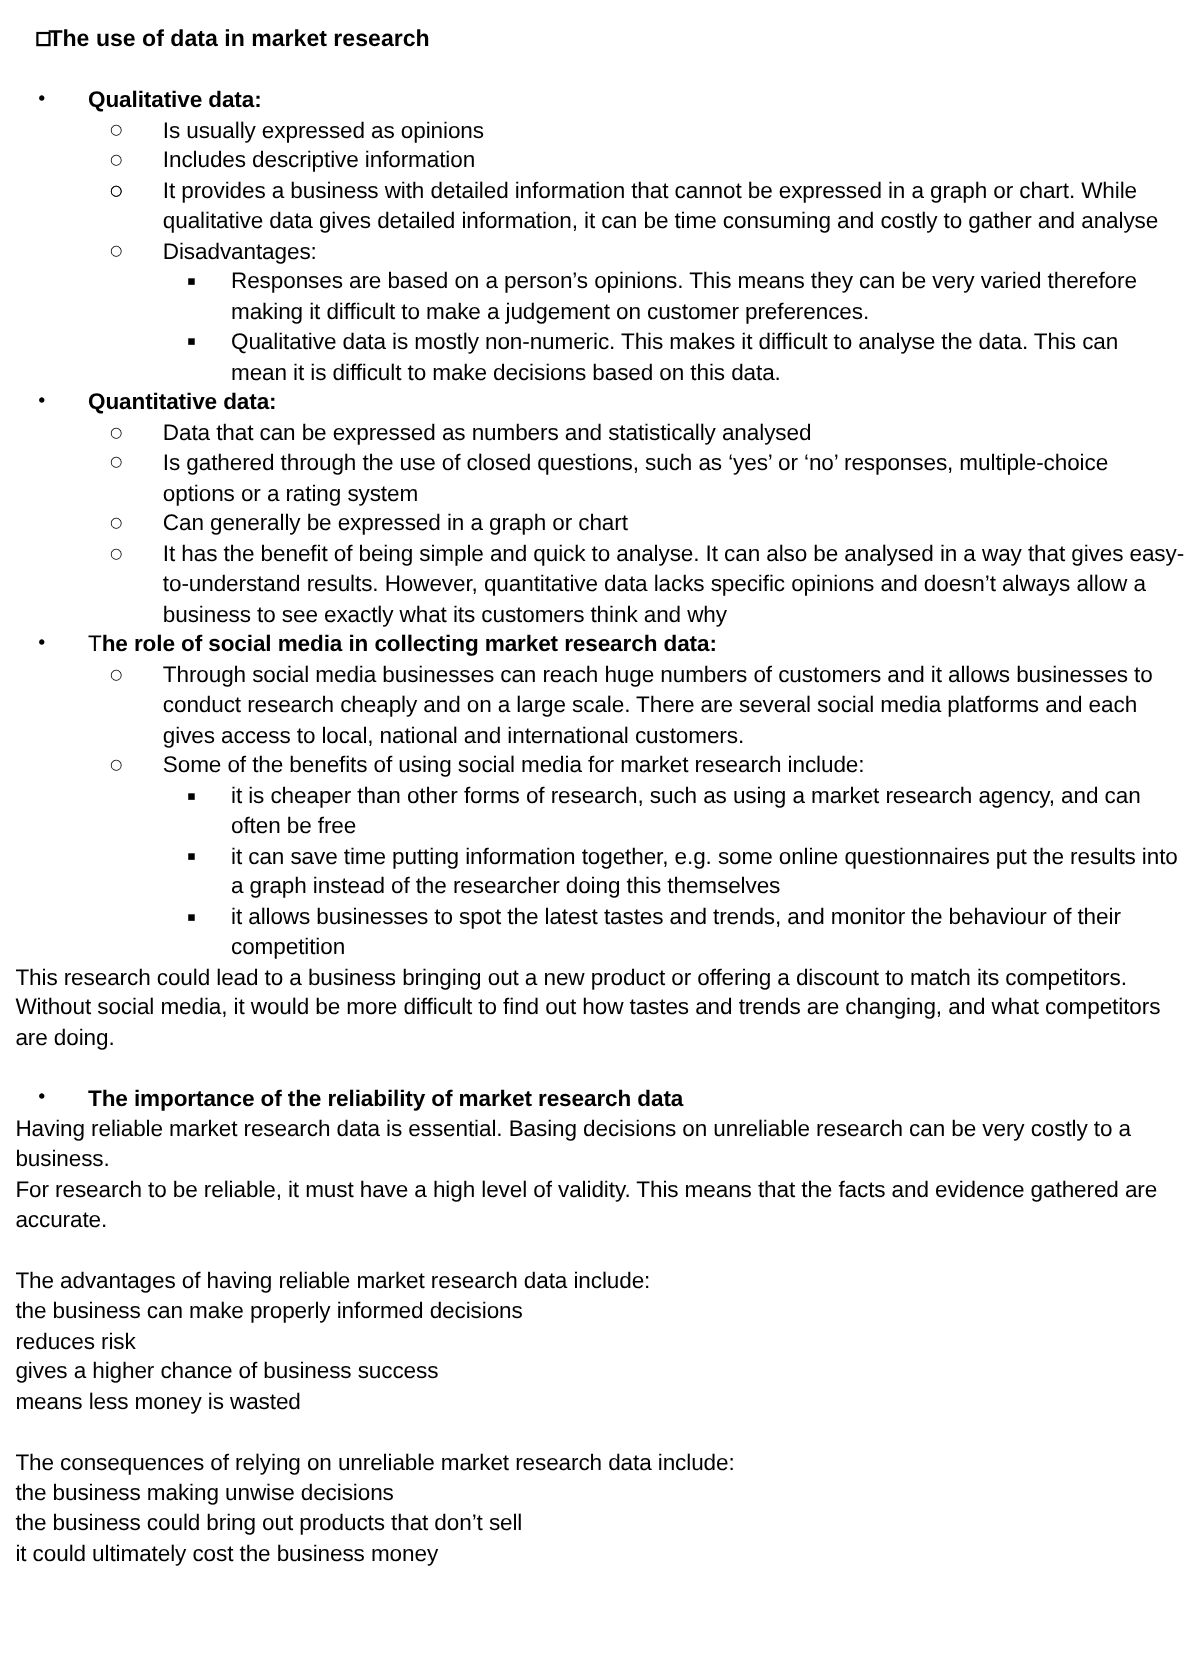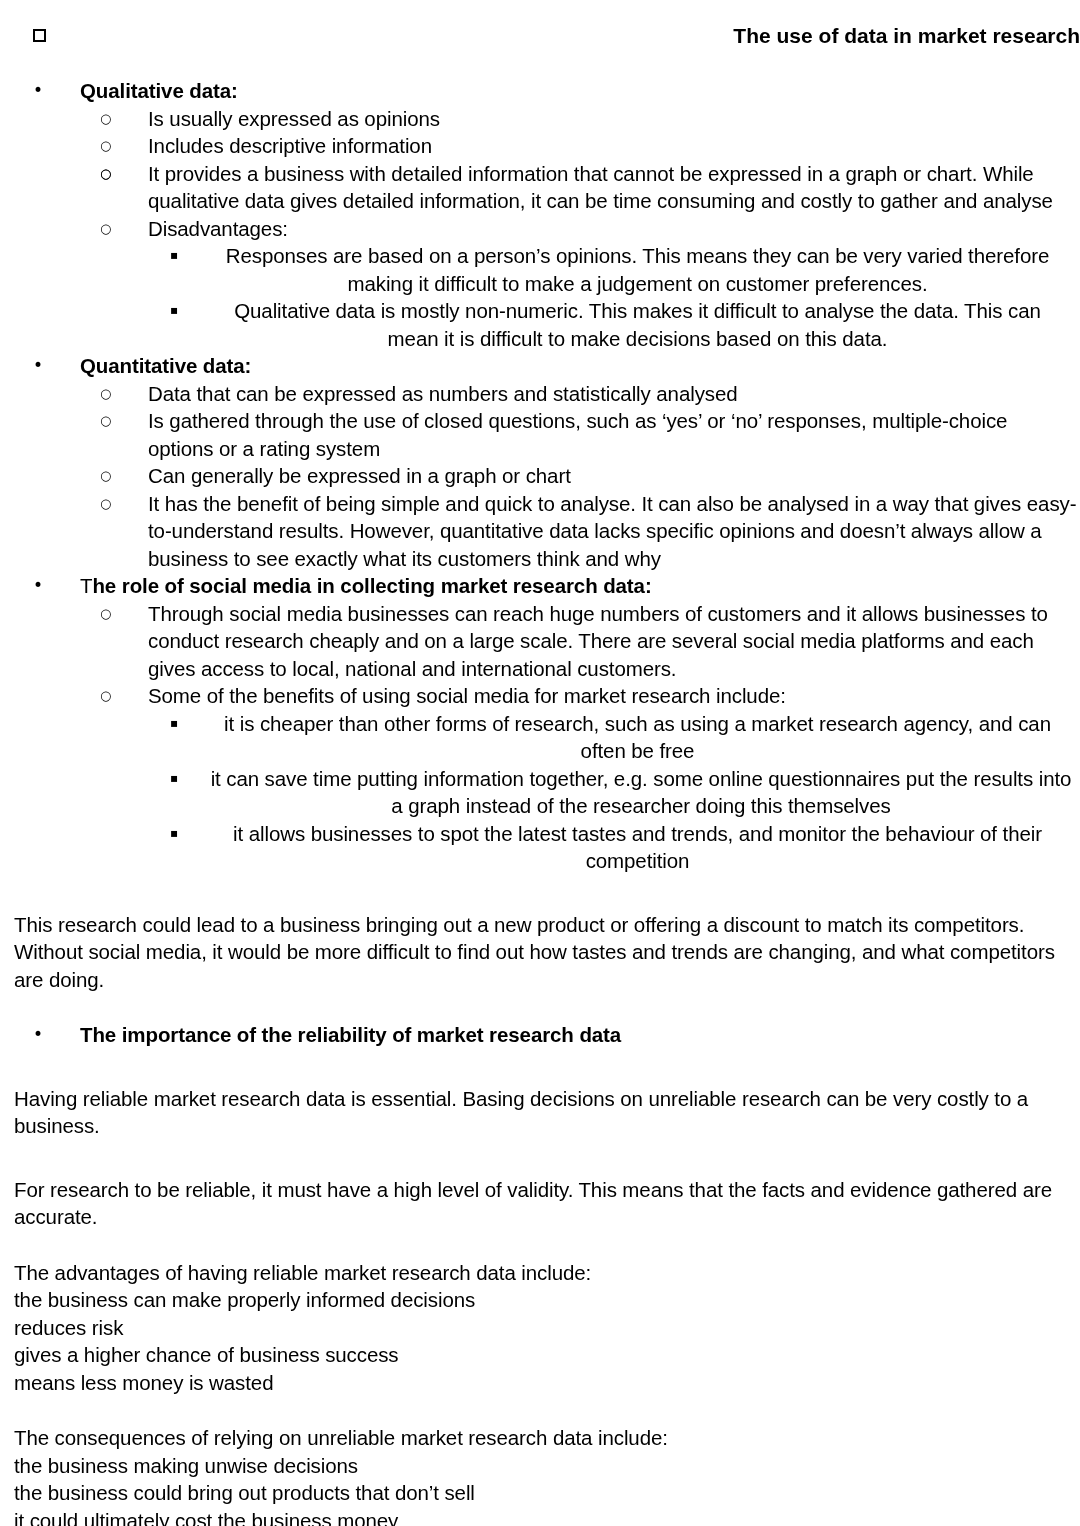--- a/index.html
+++ b/index.html
@@ -68,21 +68,21 @@
   .boxmk::after {
     content: "";
     position: absolute;
     left: 4px;
     top: 4px;
     width: 13px;
     height: 13px;
     background: #000;
     z-index: -1;
   }
-  .heading-row { position: relative; padding-left: 116px; text-align: right; }
+  .heading-row { position: relative; padding-left: 44px; }
   .heading-row .tx {
     font-weight: bold;
     font-size: 21px;
     line-height: 27px;
   }
 
   .discmk { font-size: 17px; }
 
   
   .para {
@@ -90,23 +90,23 @@
     line-height: 27.5px;
     letter-spacing: -0.1px;
     padding-left: 14px;
     padding-right: 14px;
   }
   .spacer-md { height: 28px; }
 
   .content { padding-top: 22px; }
 
   
-  .w-main { max-width: 1052px; margin-top: 36px; }
+  .w-main { max-width: 1052px; }
   .lvl2 .tx { max-width: 917px; }
-  .lvl3 .tx { max-width: 855px; text-align: center; }
+  .lvl3 .tx { max-width: 855px; }
 
   .regular { font-weight: normal; }
 </style>
 </head>
 <body>
 
 <div id="page">
   <div class="content">
 
     <div class="heading-row">

